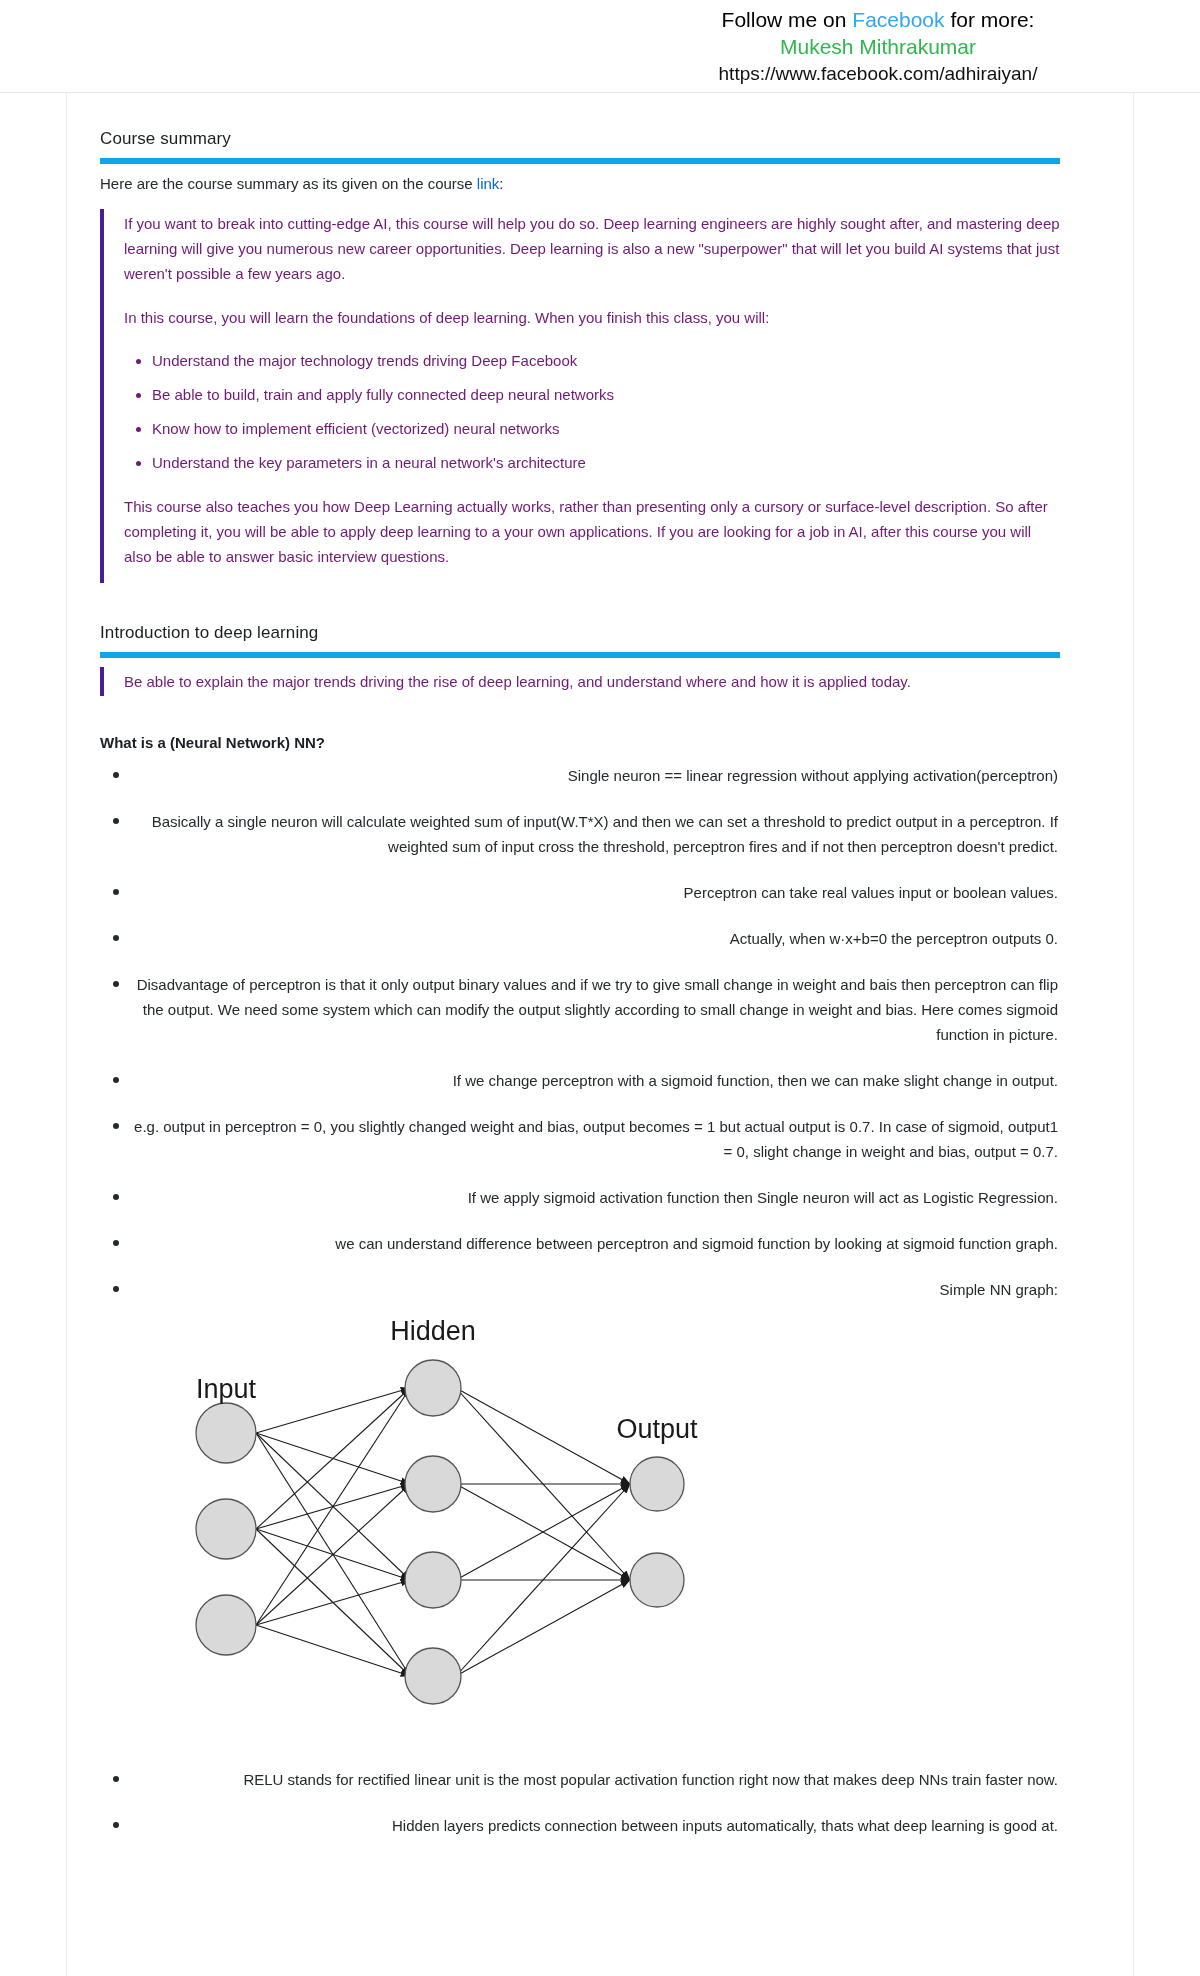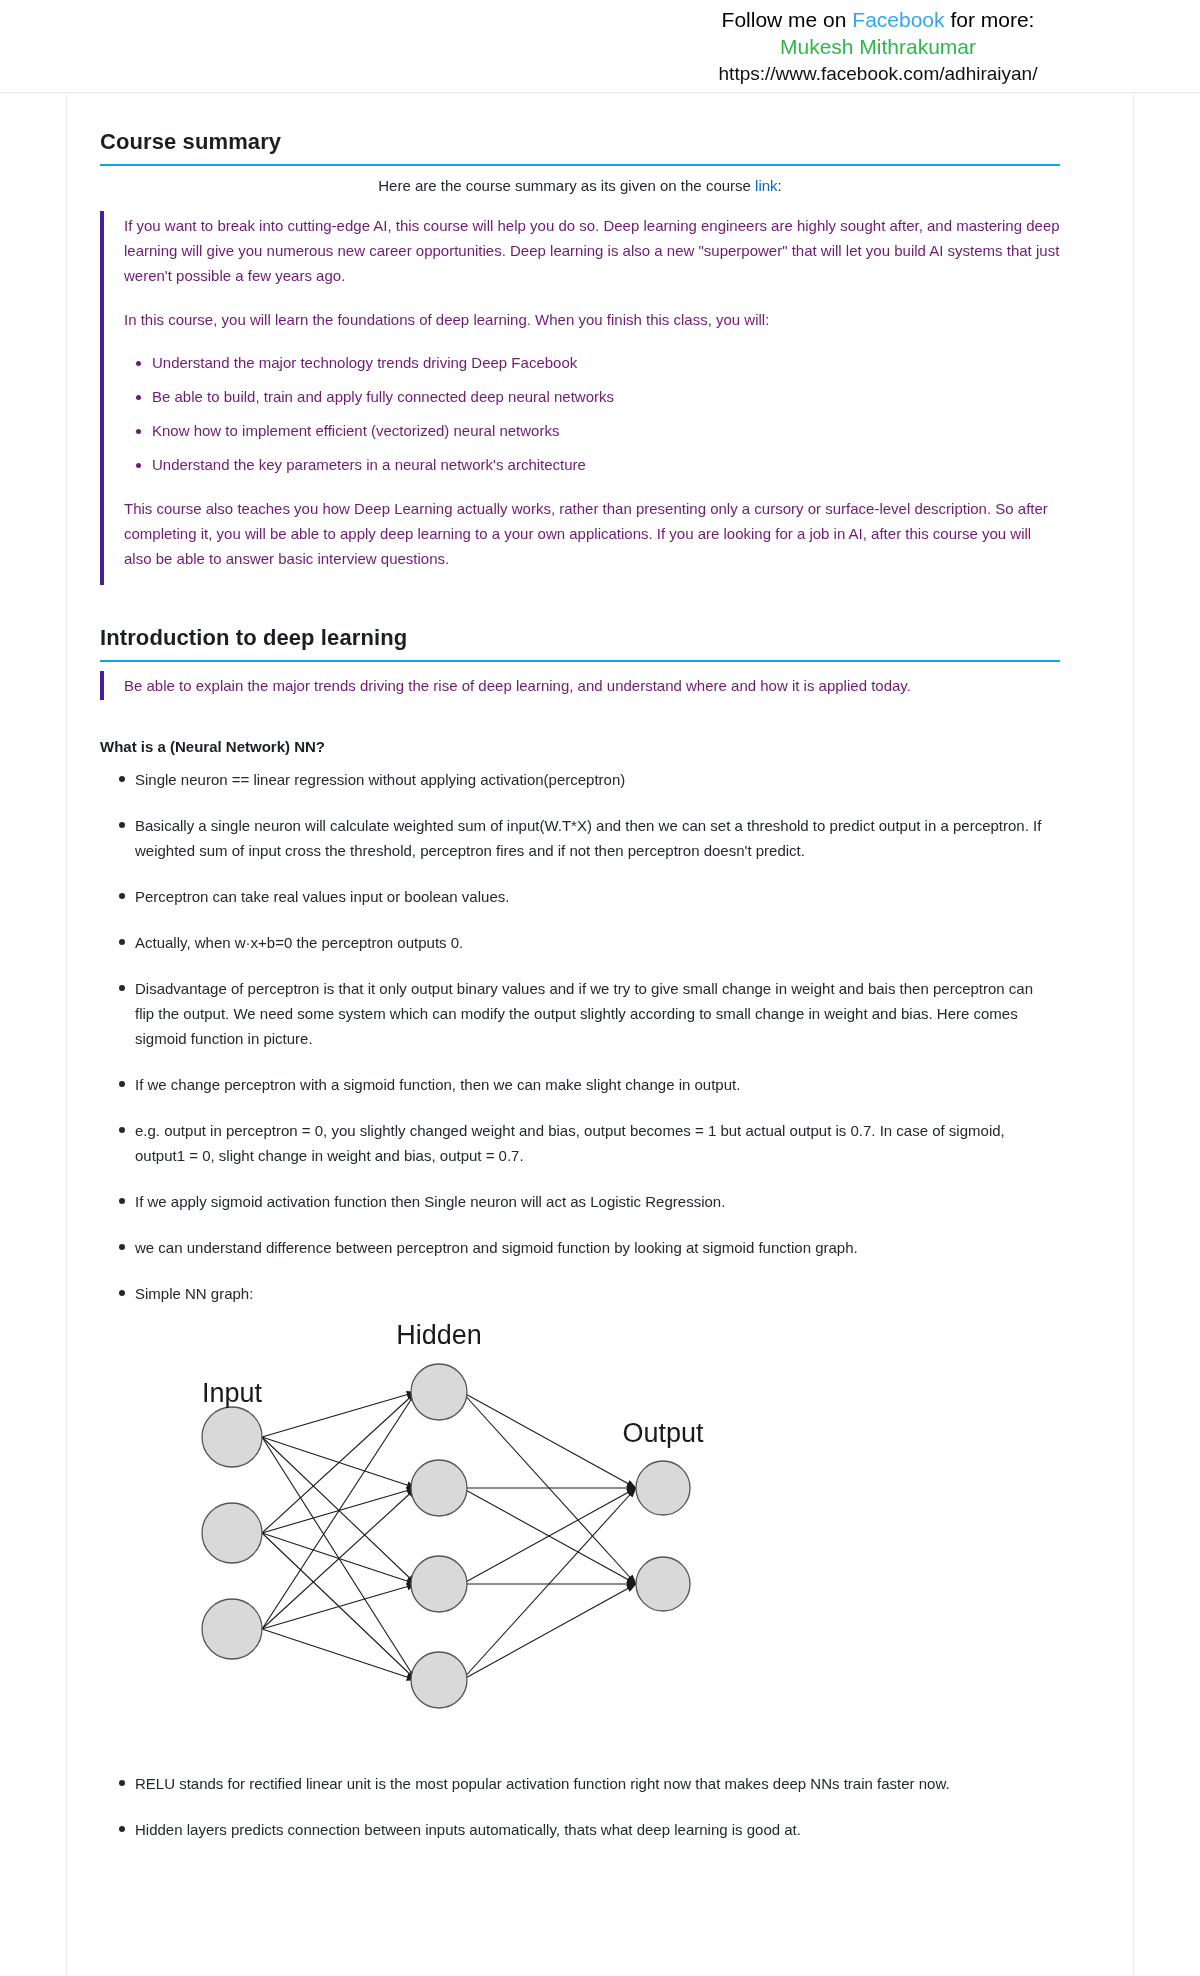--- a/index.html
+++ b/index.html
@@ -28,47 +28,47 @@
     border-top:1px solid #e7e7e7;
     background:#fff;
   }
   .rail-left  { position:absolute; left:66px;  top:0; width:1px; height:1884px; background:#ececec; }
   .rail-right { position:absolute; left:1133px; top:0; width:1px; height:1884px; background:#ececec; }
 
   .content { position:absolute; left:100px; top:0; width:960px; }
 
   
   h1.h-main {
-    font-size:22px; font-weight:bold; color:#1b1f23;
+    font-size:17px; font-weight:normal; color:#1b1f23;
     margin:0 0 9px 0; padding:0 0 9px 0;
-    border-bottom:2px solid #0ea5e9; letter-spacing:.1px;
+    border-bottom:6px solid #0ea5e9; letter-spacing:.1px;
   }
   h2.h-sub {
     font-size:15px; font-weight:bold; color:#1b1f23;
     margin:0 0 12px 0; padding:0;
   }
   .spacer-h1 { height:36px; }
   .spacer-h2 { height:34px; }
 
-  p.para { font-size:15px; line-height:22px; margin:0 0 14px 0; color:#24292e;text-align:center; }
+  p.para { font-size:15px; line-height:22px; margin:0 0 14px 0; color:#24292e; }
   a.link { color:#0366d6; text-decoration:none; }
 
   
   blockquote {
     margin:0 0 4px 0; padding:2px 0 2px 20px;
     border-left:4px solid #4c1d95; color:#701a75;
   }
   blockquote p { font-size:15px; line-height:25px; margin:0 0 19px 0; }
   blockquote p:last-child { margin-bottom:12px; }
   blockquote ul { margin:0 0 19px 0; padding-left:28px; }
   blockquote li { font-size:15px; line-height:24px; margin-bottom:10px; list-style:disc; }
   blockquote.single p { margin-bottom:0; }
 
   
-  ul.mainlist { margin:8px; padding-left:27px; list-style:none; }
+  ul.mainlist { margin:2px; padding-left:27px; list-style:none;text-align:right; }
   ul.mainlist > li {
     position:relative; font-size:15px; line-height:25px;
     margin-bottom:21px; color:#24292e; padding-left:0;
   }
   ul.mainlist > li::before {
     content:""; position:absolute; left:-16px; top:9px;
     width:6px; height:6px; border-radius:50%; background:#24292e;
   }
 
   

